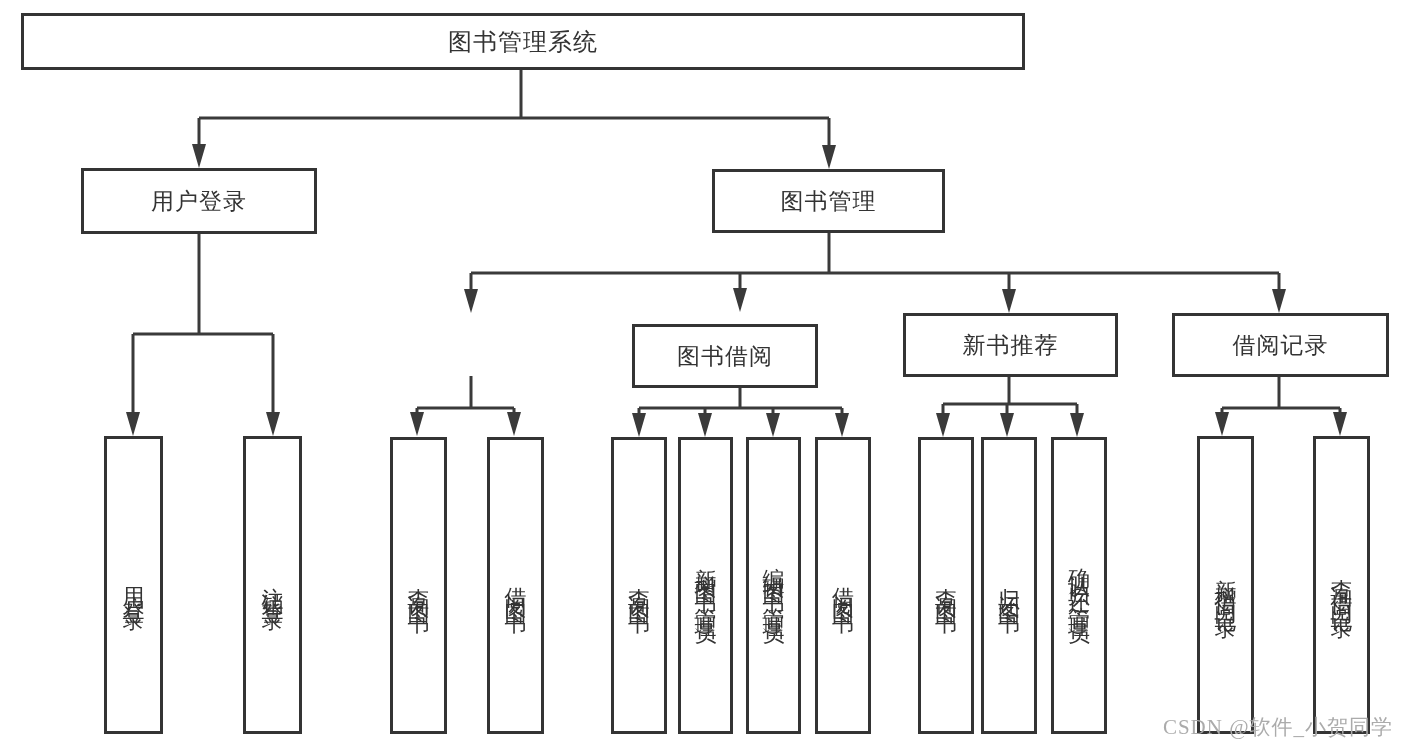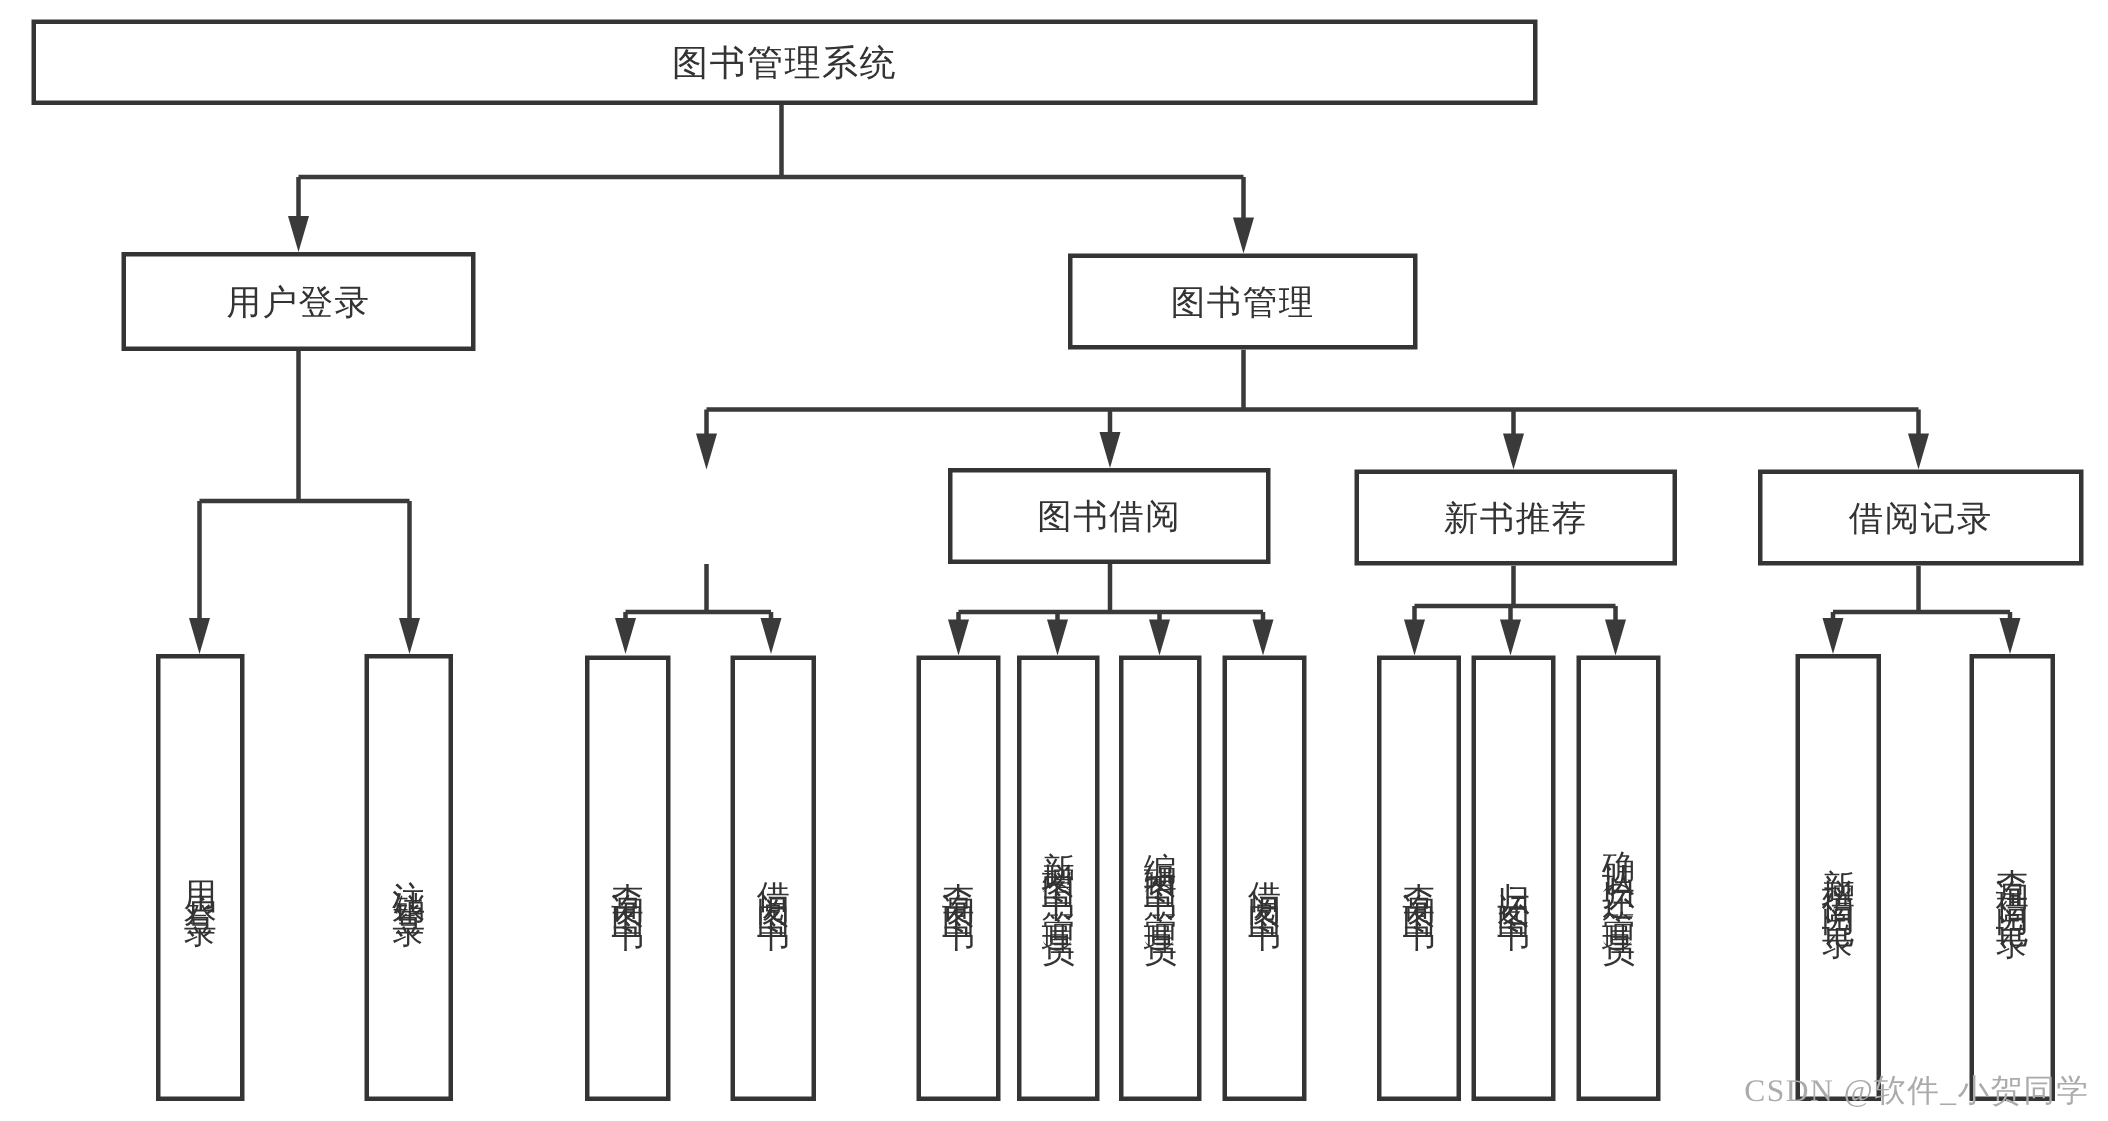--- a/index.html
+++ b/index.html
@@ -79,21 +79,21 @@
     <polygon class="arrow" points="1070,413 1084,413 1077,437"></polygon>
     <polygon class="arrow" points="1215,412 1229,412 1222,436"></polygon>
     <polygon class="arrow" points="1333,412 1347,412 1340,436"></polygon>
   </svg>
 
   <div class="node h root-box" style="left:21px; top:13px; width:1004px; height:57px;">图书管理系统</div>
 
   <div class="node h" style="left:81px; top:168px; width:236px; height:66px;">用户登录</div>
   <div class="node h" style="left:712px; top:169px; width:233px; height:64px;">图书管理</div>
 
-  <div class="node h" style="left:632px; top:312px; width:215px; height:64px;">图书借阅</div>
+  <div class="node h" style="left:632px; top:324px; width:186px; height:64px;">图书借阅</div>
   <div class="node h" style="left:903px; top:313px; width:215px; height:64px;">新书推荐</div>
   <div class="node h" style="left:1172px; top:313px; width:217px; height:64px;">借阅记录</div>
 
   <div class="node v" style="left:104px; top:436px; width:59px; height:298px;">用户登录</div>
   <div class="node v" style="left:243px; top:436px; width:59px; height:298px;">注销登录</div>
 
   <div class="node v" style="left:390px; top:437px; width:57px; height:297px;">查询图书</div>
   <div class="node v" style="left:487px; top:437px; width:57px; height:297px;">借阅图书</div>
 
   <div class="node v" style="left:611px; top:437px; width:56px; height:297px;">查询图书</div>

